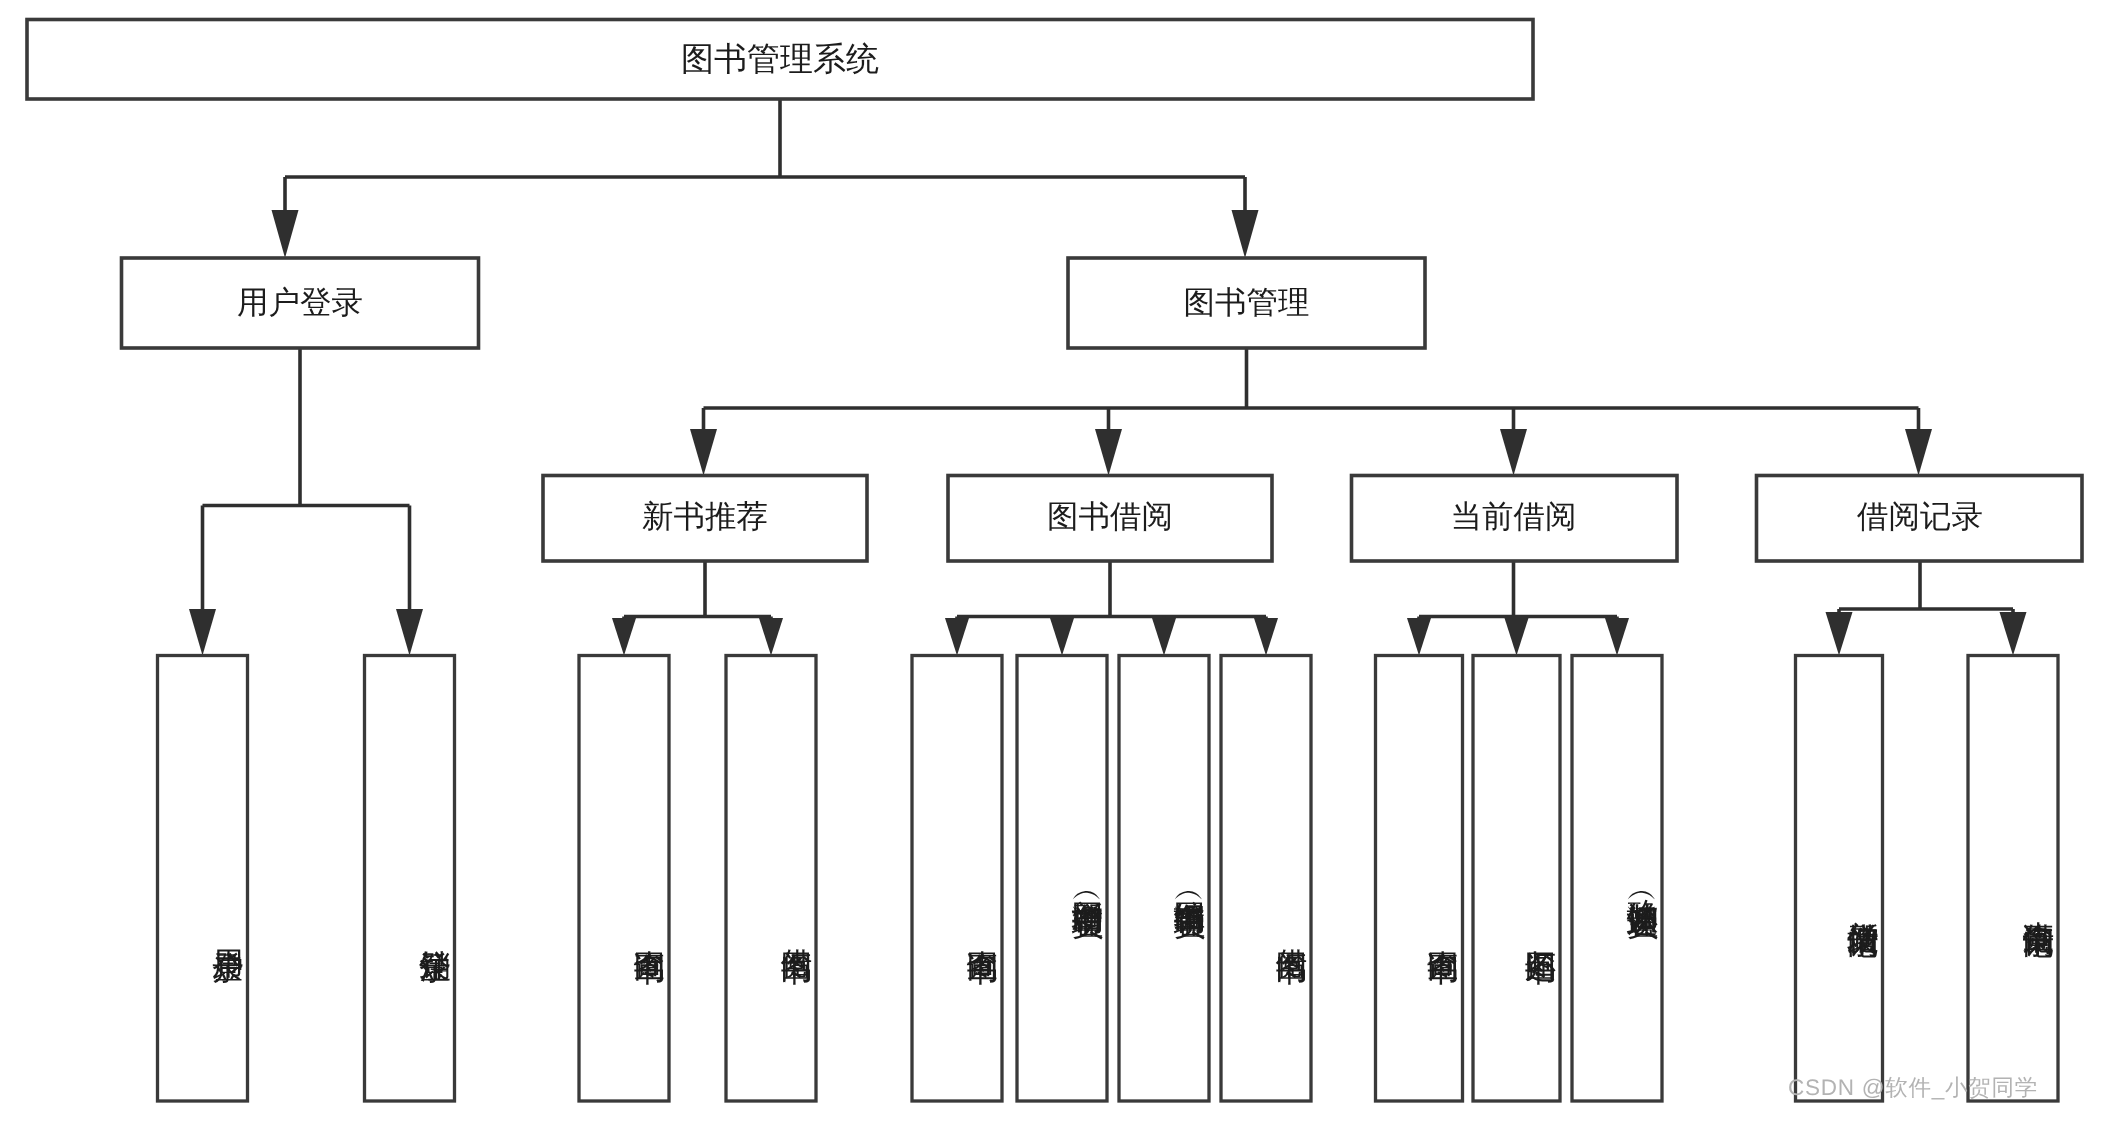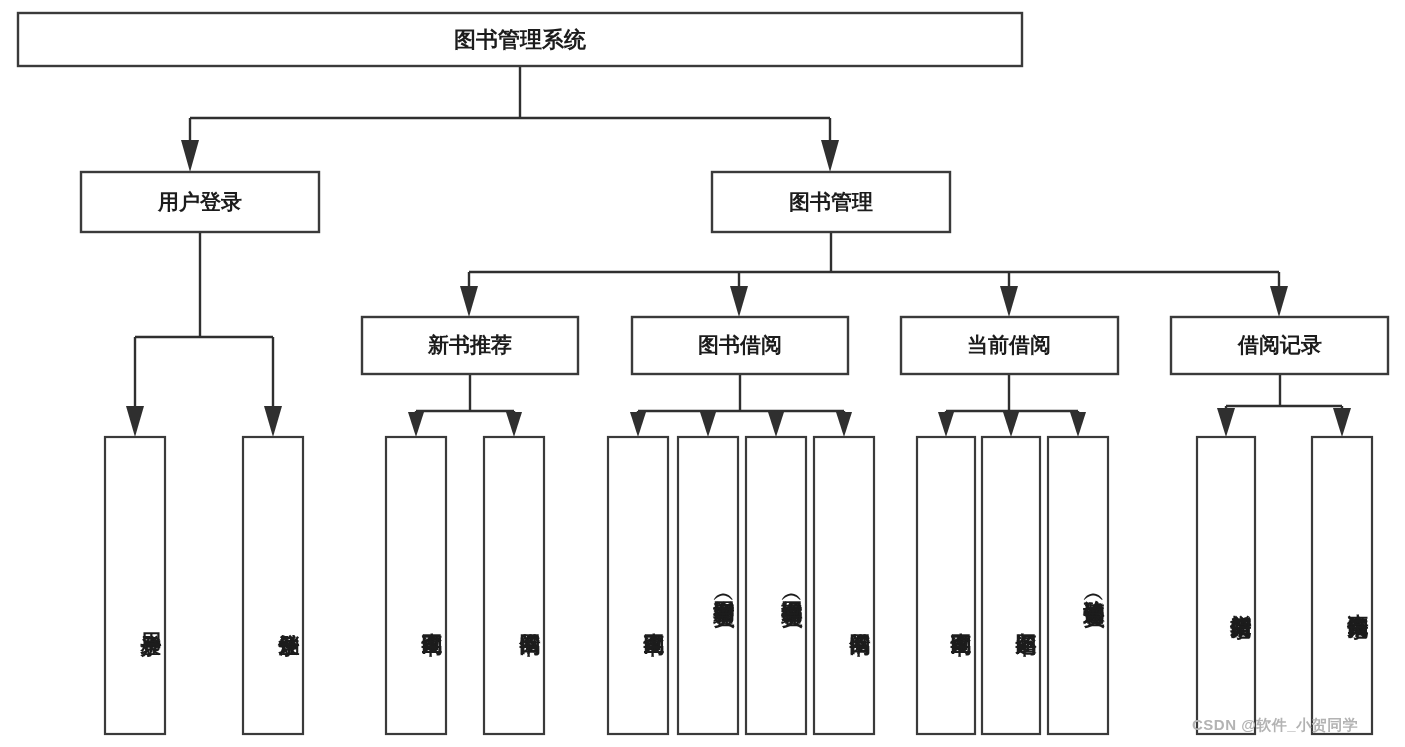--- a/index.html
+++ b/index.html
@@ -13,21 +13,20 @@
     font-family: "Liberation Sans", "DejaVu Sans", sans-serif;
     overflow: hidden;
     position: relative;
   }
   #diagram-root {
     position: absolute;
     left: 0;
     top: 0;
     width: 1405px;
     height: 536px;
-    font-weight: bold;
   }
   svg#flow {
     display: block;
     width: 1405px;
     height: 747px;
   }
   .node-rect {
     fill: #ffffff;
     stroke: #3a3a3a;
     stroke-width: 2.4;

